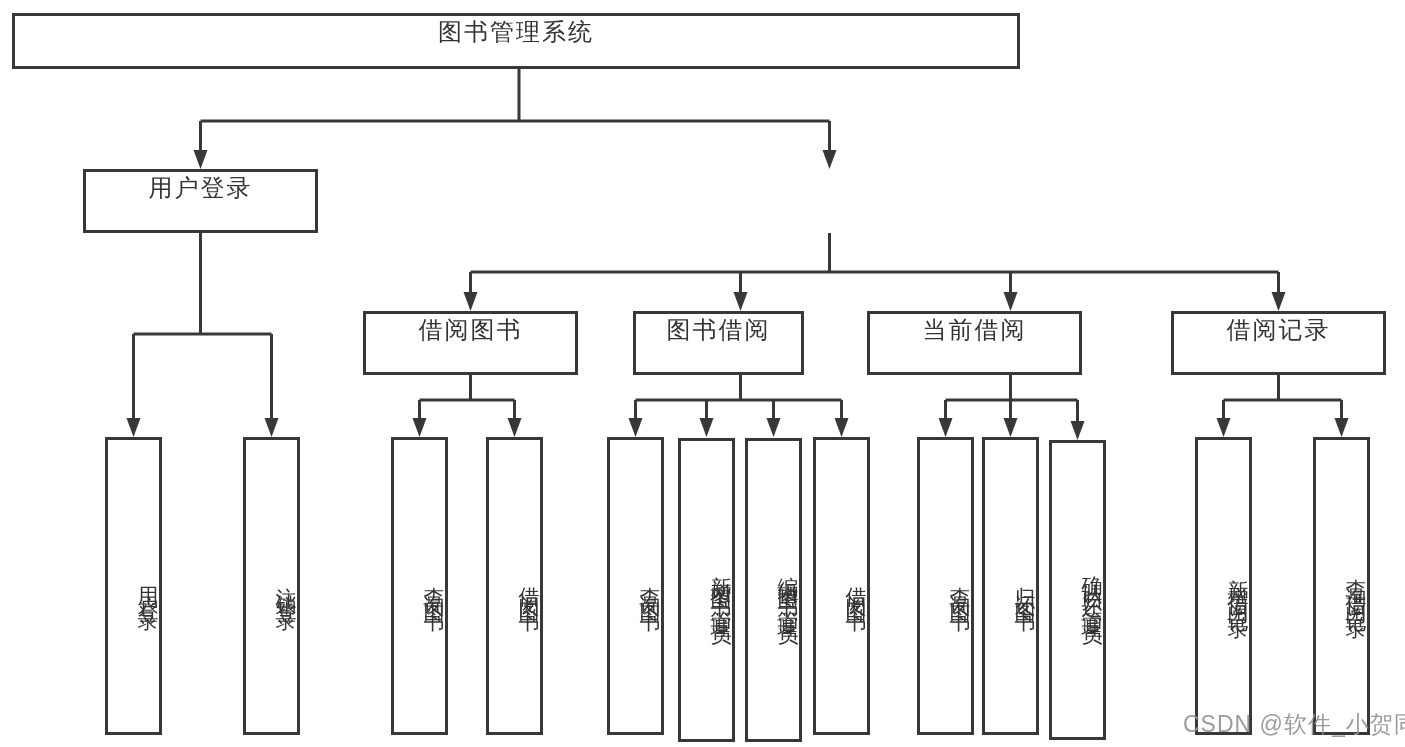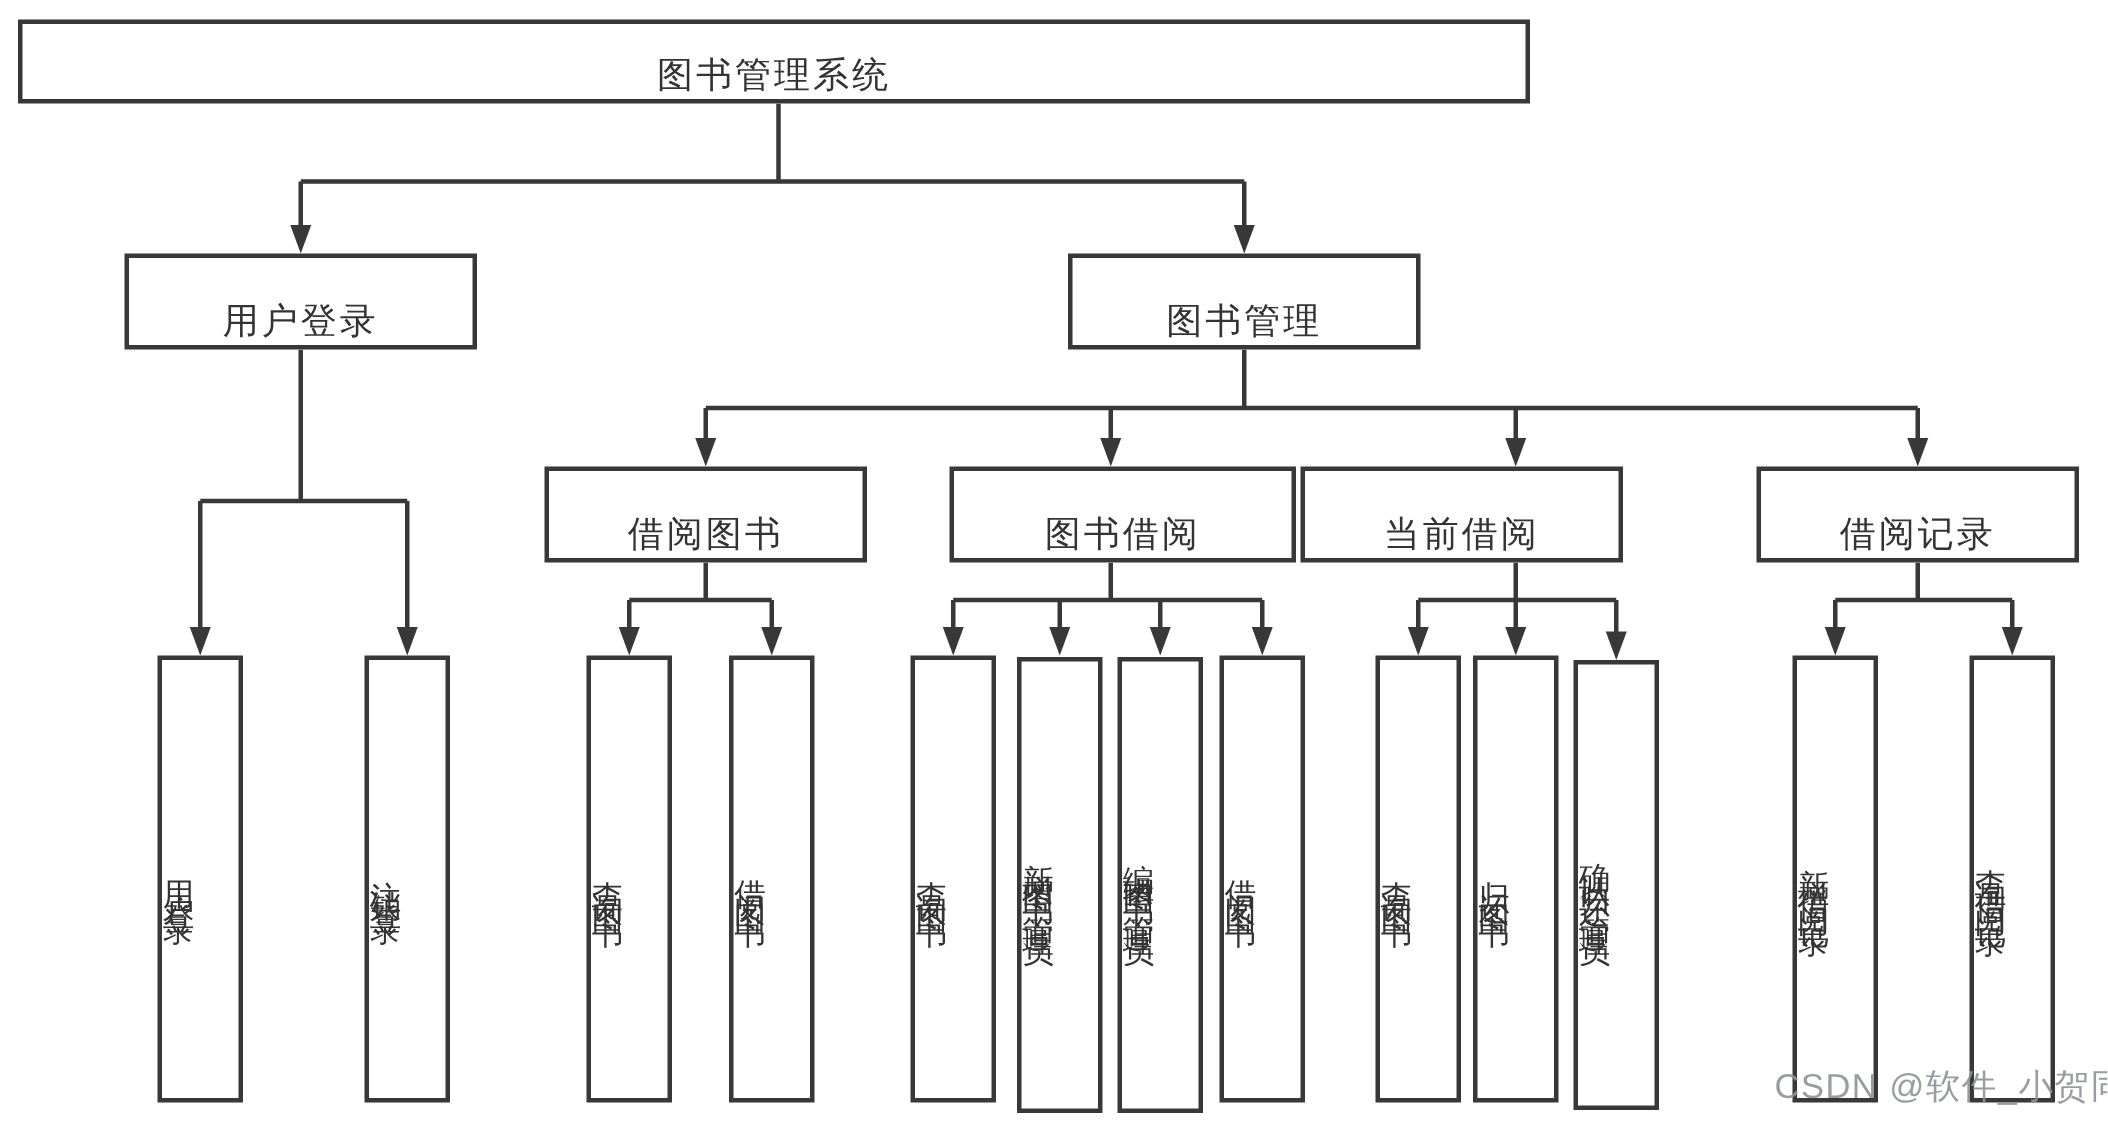--- a/index.html
+++ b/index.html
@@ -10,21 +10,21 @@
     font-family:"Liberation Sans","DejaVu Sans",sans-serif;
     overflow:hidden;
   }
   svg.connectors{position:absolute;left:0;top:0;width:1405px;height:747px;}
   .box{
     position:absolute;
     box-sizing:border-box;
     border:3px solid #383838;
     background:#ffffff;
     color:#333333;
-    display:flex;align-items:flex-end;justify-content:center;
+    display:flex;align-items:flex-start;justify-content:center;
   }
   .hbox{font-size:24px;letter-spacing:2px;white-space:nowrap;}
   .vbox{
     writing-mode:vertical-rl;
     font-size:21px;
     letter-spacing:8px;
     line-height:1;
     text-align:center;
   }
   .watermark{
@@ -81,28 +81,25 @@
     </g>
   </svg>
 
   <div class="box hbox" style="left:12px;top:13px;width:1008px;height:56px;">
     <span>图书管理系统</span>
   </div>
 
   <div class="box hbox" style="left:83px;top:169px;width:235px;height:64px;">
     <span>用户登录</span>
   </div>
-  <div class="box hbox" style="left:712px;top:169px;width:235px;height:64px;">
-    <span>图书管理</span>
-  </div>
 
   <div class="box hbox" style="left:363px;top:311px;width:215px;height:64px;">
     <span>借阅图书</span>
   </div>
-  <div class="box hbox" style="left:633px;top:311px;width:231px;height:64px;">
+  <div class="box hbox" style="left:633px;top:311px;width:171px;height:64px;">
     <span>图书借阅</span>
   </div>
   <div class="box hbox" style="left:867px;top:311px;width:215px;height:64px;">
     <span>当前借阅</span>
   </div>
   <div class="box hbox" style="left:1171px;top:311px;width:215px;height:64px;">
     <span>借阅记录</span>
   </div>
 
   <div class="box vbox" style="left:105px;top:437px;width:57px;height:298px;">

